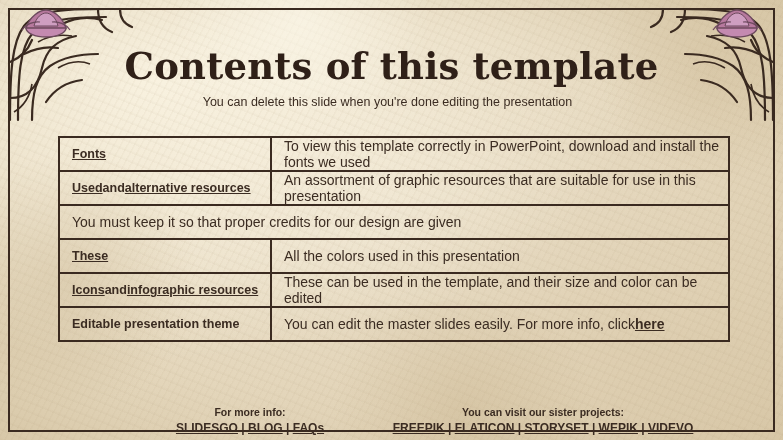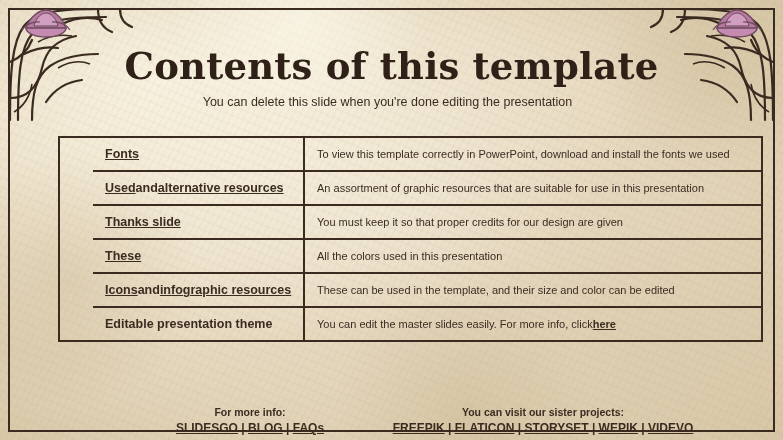--- a/index.html
+++ b/index.html
@@ -90,21 +90,20 @@
   }
 
   .table {
     position: absolute;
     left: 58px;
     top: 136px;
     width: 668px;
     border: 2px solid #3a2a20;
     border-collapse: collapse;
     background: transparent;
-    padding-left: 33px;
   }
   .row {
     display: flex;
     height: 32px;
     border-bottom: 2px solid #3a2a20;
   }
   .row:last-child { border-bottom: none; }
   .cell-left {
     width: 212px;
     box-sizing: border-box;
@@ -118,21 +117,21 @@
     color: #3b2c22;
     white-space: nowrap;
   }
   .cell-right {
     flex: 1;
     box-sizing: border-box;
     display: flex;
     align-items: center;
     padding-left: 12px;
     font-family: "Liberation Sans", sans-serif;
-    font-size: 11px;
+    font-size: 14px;
     color: #3b2c22;
   }
   .u { text-decoration: underline; }
   .plain { font-weight: bold; text-decoration: none; }
 
   .footer {
     position: absolute;
     bottom: 34px;
     left: 0;
     right: 0;
@@ -247,23 +246,20 @@
       <div class="row">
         <div class="cell-left">
           <span class="u">Used</span>
             <span> and </span>
             <span class="u">alternative resources</span>
         </div>
         <div class="cell-right">An assortment of graphic resources that are suitable for use in this presentation</div>
       </div>
 
       <div class="row">
-        <div class="cell-left">
-          <span class="u">Thanks slide</span>
-        </div>
         <div class="cell-right">You must keep it so that proper credits for our design are given</div>
       </div>
 
       <div class="row">
         <div class="cell-left">
           <span class="u">These</span>
         </div>
         <div class="cell-right">All the colors used in this presentation</div>
       </div>
 

